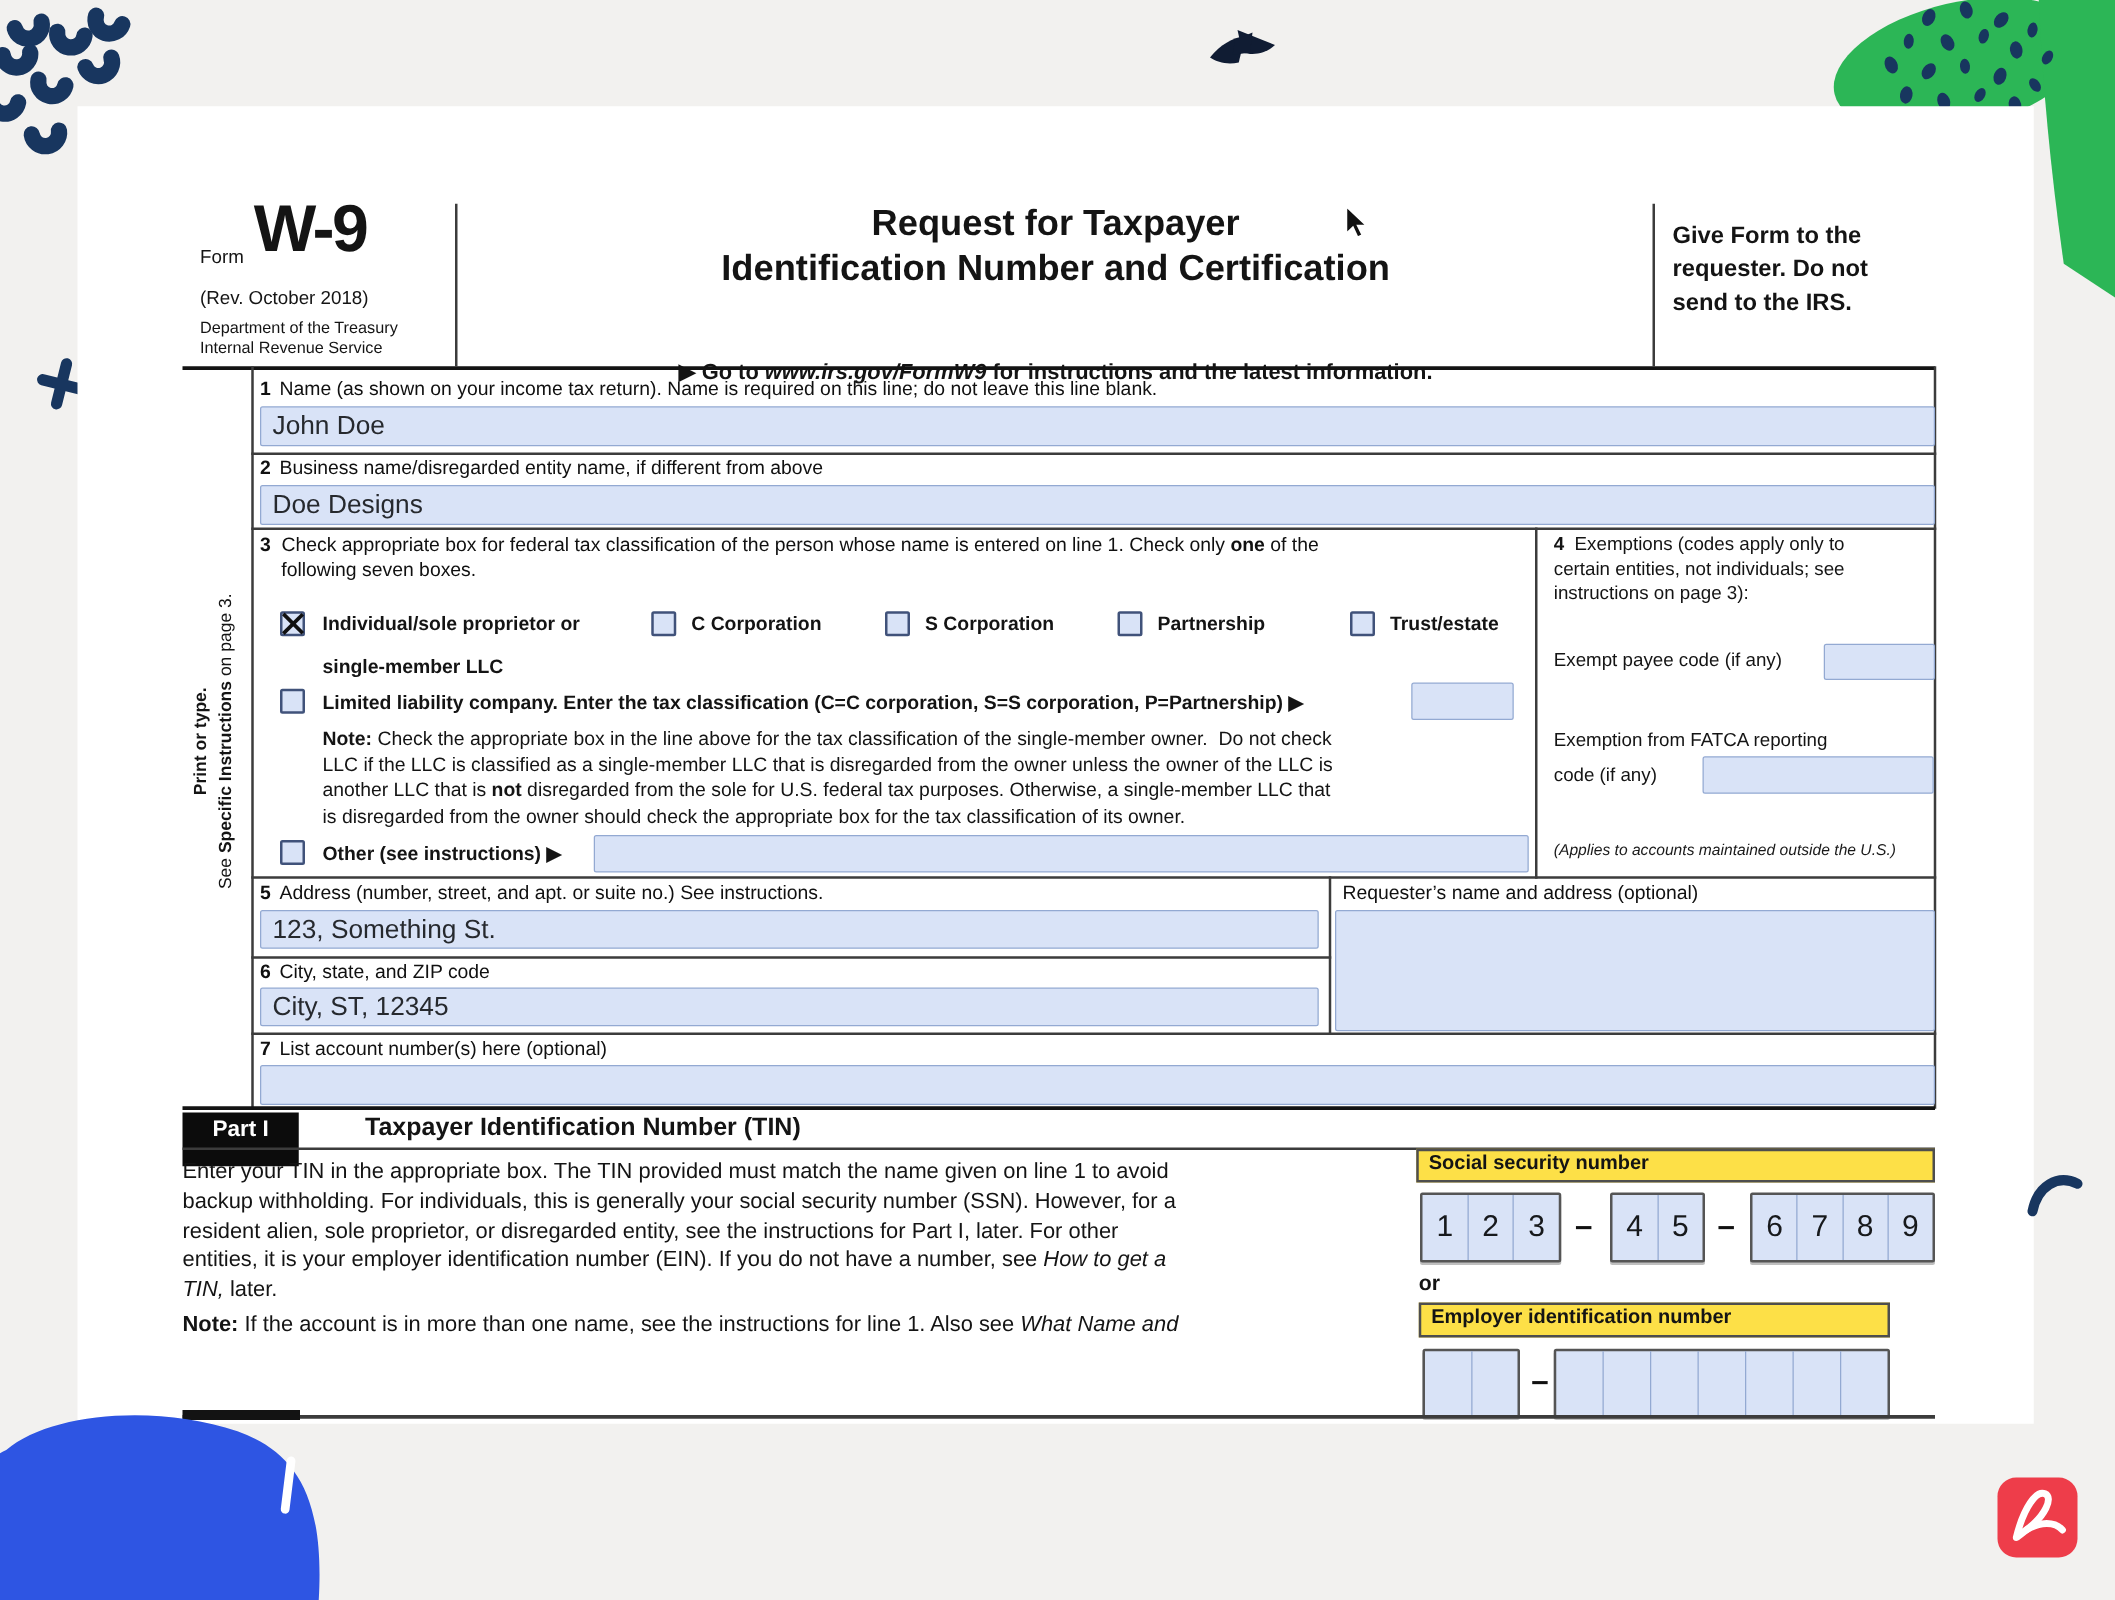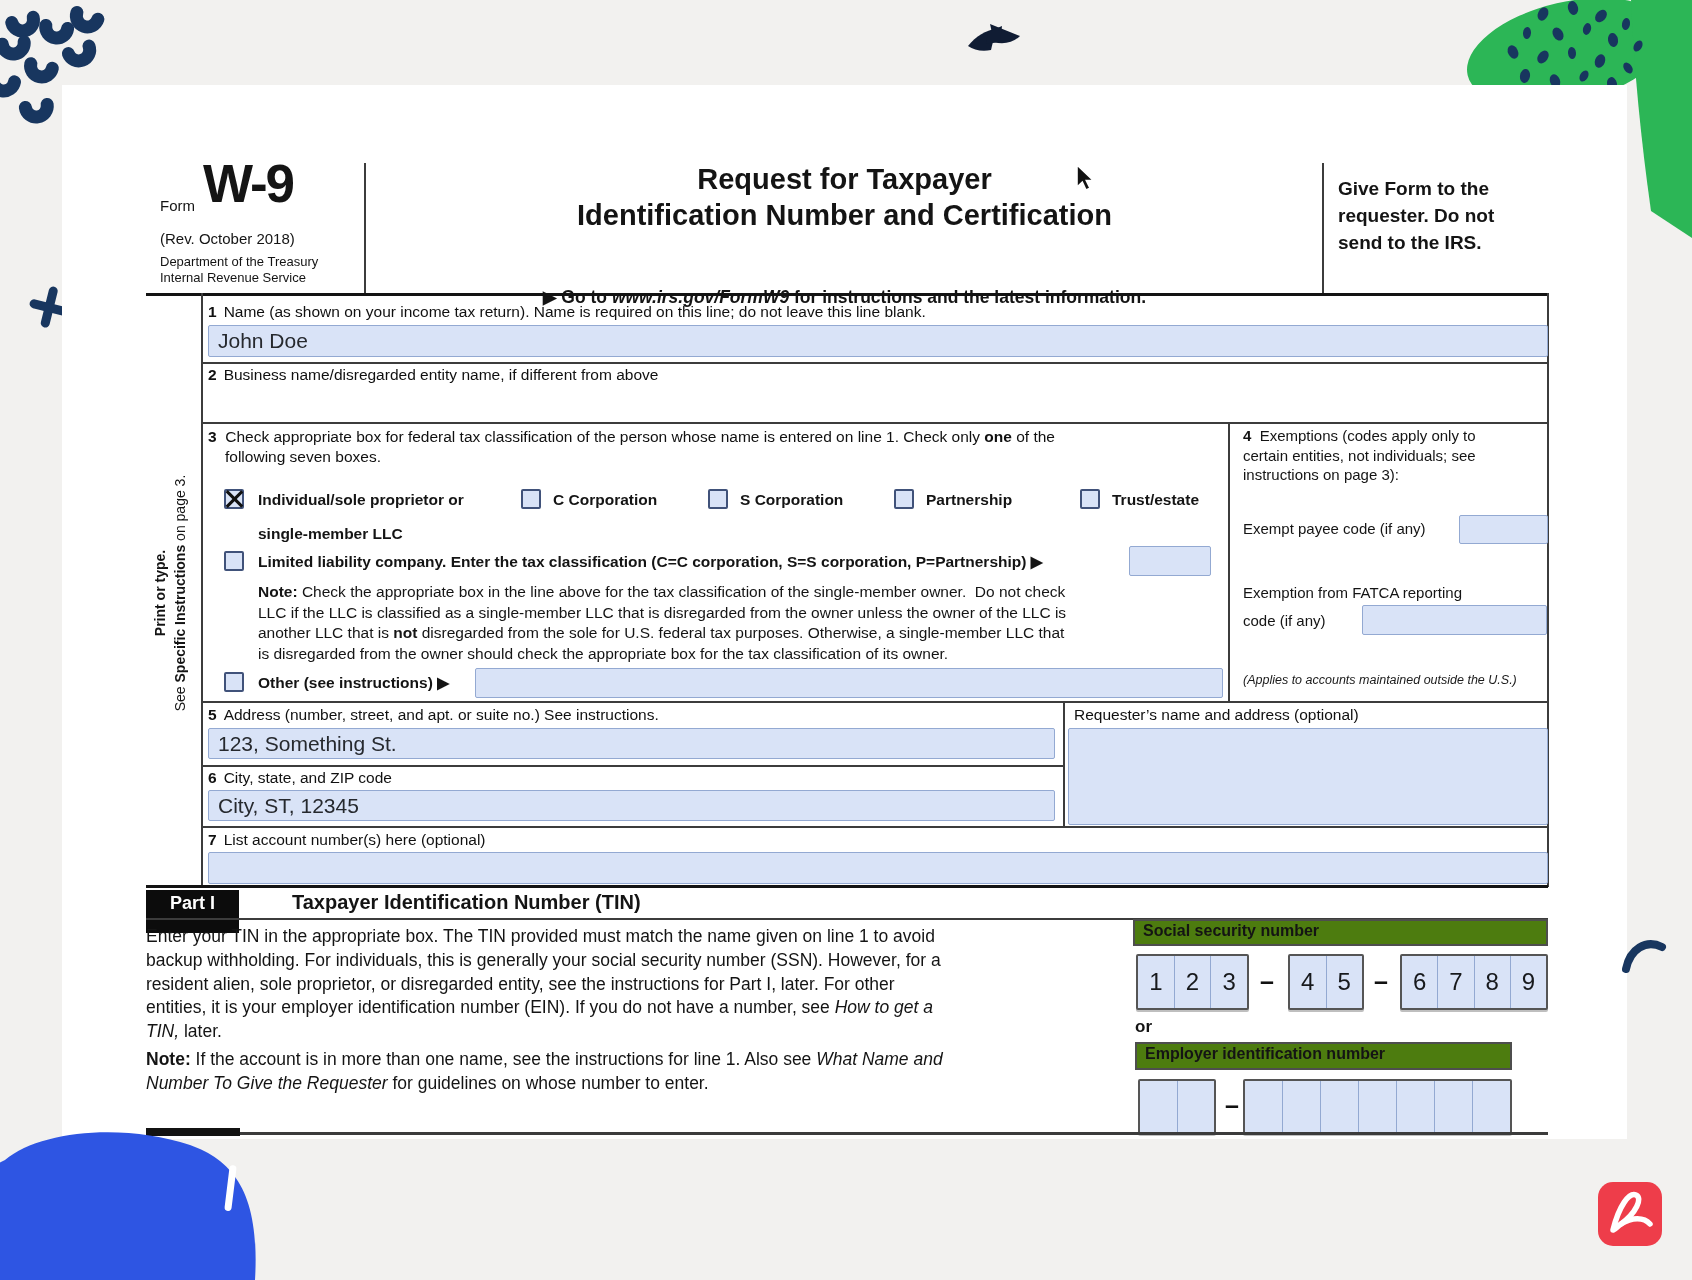--- a/index.html
+++ b/index.html
@@ -26,21 +26,21 @@
   .cblbl{font-size:15.5px;white-space:pre;font-weight:bold;}
   .t1{font-size:29px;font-weight:700;text-align:center;white-space:pre;}
   .goto{font-size:17.5px;font-weight:700;text-align:center;margin-top:32px;}
   .give{font-size:19px;line-height:27px;font-weight:700;}
   .note{font-size:15.5px;line-height:20.6px;}
   .p1{font-size:17.5px;line-height:23.8px;}
   .col4{font-size:15px;line-height:19.5px;}
   .sidebar{transform:rotate(-90deg);transform-origin:0 0;width:352px;text-align:center;font-size:14px;line-height:20px;}
   .badge{position:absolute;background:#0c0c0c;color:#fff;font-weight:700;font-size:18px;text-align:center;line-height:27px;}
   .ptitle{font-size:20px;font-weight:700;white-space:pre;}
-  .boxlabel{position:absolute;box-sizing:border-box;border:2px solid #4e4e4e;background:#4d7c0f;font-weight:700;font-size:16px;padding:1px 0 0 8px;white-space:pre;}
+  .boxlabel{position:absolute;box-sizing:border-box;border:2px solid #4e4e4e;background:#fde047;font-weight:700;font-size:16px;padding:1px 0 0 8px;white-space:pre;}
   .ssngrp{position:absolute;display:flex;background:#d9e3f7;border:2px solid #555;box-sizing:border-box;border-radius:2px;box-shadow:0 2px 0 rgba(0,0,0,.25);}
   .ssngrp span{flex:1;border-right:1px solid #93a9d2;display:flex;align-items:center;justify-content:center;font-size:24px;color:#17191c;}
   .ssngrp span:last-child{border-right:none;}
   .dash{position:absolute;font-size:25px;font-weight:700;color:#111;}
   .orlbl{position:absolute;font-size:17px;font-weight:700;}
   .applies{font-size:12.5px;font-style:italic;white-space:pre;color:#1a1a1a;}
 </style>
 </head>
 <body>
 
@@ -139,20 +139,23 @@
     <div class="hline" style="left:139px;top:741px;width:1348px;height:1.6px"></div>
     <div class="vline" style="left:1166px;top:337px;width:2px;height:281px"></div>
     <div class="vline" style="left:1001px;top:616px;width:2px;height:127px"></div>
 
     <div class="abs lbl" style="left:146px;top:218px"><span class="num">1</span><span>Name (as shown on your income tax return). Name is required on this line; do not leave this line blank.</span></div>
     <div class="abs field" style="left:146px;top:240px;width:1340px;height:32px">
         <span class="fval" style="line-height:30px">John Doe</span>
       </div>
 
     <div class="abs lbl" style="left:146px;top:281px"><span class="num">2</span><span>Business name/disregarded entity name, if different from above</span></div>
+    <div class="abs field" style="left:146px;top:303px;width:1340px;height:32px">
+        <span class="fval" style="line-height:30px">Doe Designs</span>
+      </div>
 
     <div class="abs rich lbl hang" style="left:146px;top:342px;line-height:19.5px"><div><span class="rt-b">3</span><span>  Check appropriate box for federal tax classification of the person whose name is entered on line 1. Check only </span><span class="rt-b">one</span><span> of the</span></div><div><span>following seven boxes.</span></div></div>
 
     <span class="cb checked" style="left:162px;top:404px"></span>
     <div class="abs cblbl" style="left:196px;top:406px">Individual/sole proprietor or</div>
     <div class="abs cblbl" style="left:196px;top:440px">single-member LLC</div>
 
     <span class="cb" style="left:459px;top:404px"></span>
     <div class="abs cblbl" style="left:491px;top:406px">C Corporation</div>
 
@@ -226,21 +229,20 @@
 
     <div class="abs rich p1" style="left:84px;top:840px">
         <div><span>Enter your TIN in the appropriate box. The TIN provided must match the name given on line 1 to avoid</span></div>
         <div><span>backup withholding. For individuals, this is generally your social security number (SSN). However, for a</span></div>
         <div><span>resident alien, sole proprietor, or disregarded entity, see the instructions for Part I, later. For other</span></div>
         <div><span>entities, it is your employer identification number (EIN). If you do not have a number, see </span><span class="rt-i">How to get a</span></div>
         <div><span class="rt-i">TIN,</span><span> later.</span></div>
       </div>
     <div class="abs rich p1" style="left:84px;top:963px">
         <div><span class="rt-b">Note:</span><span> If the account is in more than one name, see the instructions for line 1. Also see </span><span class="rt-i">What Name and</span></div>
-        <div><span class="rt-i">Number To Give the Requester</span><span> for guidelines on whose number to enter.</span></div>
       </div>
 
     <div class="boxlabel" style="left:1071px;top:834px;width:415px;height:27px">Social security number</div>
     <div class="ssngrp" style="left:1074px;top:869px;width:113px;height:56px">
       <span>1</span>
         <span>2</span>
         <span>3</span>
     </div>
     <div class="dash" style="left:1198px;top:882px">–</div>
     <div class="ssngrp" style="left:1226px;top:869px;width:76px;height:56px">

